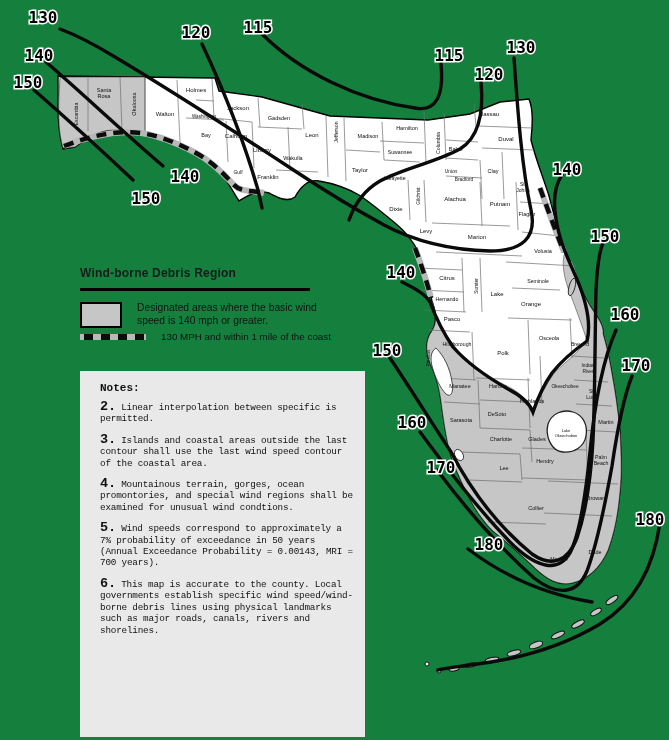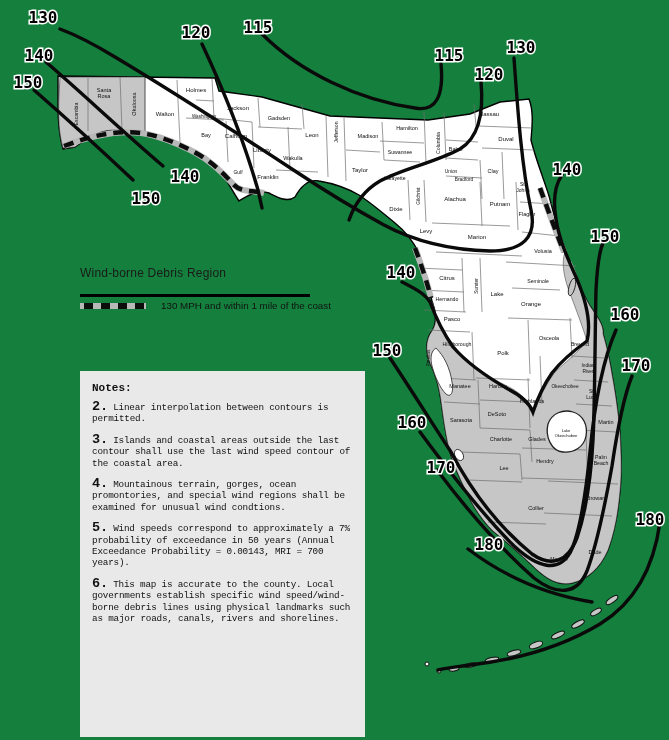--- a/index.html
+++ b/index.html
@@ -7,33 +7,33 @@
           font-family:"Liberation Sans",sans-serif;color:#111;}
   svg{position:absolute;left:0;top:0;}
 
   
   .county{font-family:"Liberation Sans",sans-serif;fill:#111;}
   .contour-num{font-family:"DejaVu Sans Mono",monospace;font-weight:bold;font-size:16px;
                fill:#000;stroke:#ffffff;stroke-width:3px;paint-order:stroke;}
 
   
   .legend{position:absolute;left:80px;top:266px;width:292px;}
-  .legend-title{font-size:12px;font-weight:400;letter-spacing:.2px;color:#1a1a1a;
-                border-bottom:3px solid #000;width:230px;padding-bottom:14px;}
+  .legend-title{font-size:12px;font-weight:700;letter-spacing:.2px;color:#1a1a1a;
+                border-bottom:3px solid #000;width:230px;padding-bottom:8px;}
   .legend-row1{display:flex;margin-top:11px;align-items:flex-start;}
   .swatch-box{width:38px;height:22px;background:#c6c6c6;border:2.5px solid #000;flex:none;}
   .legend-row1 .txt{margin-left:15px;font-size:10.3px;line-height:12.5px;width:208px;}
   .legend-row2{display:flex;margin-top:3px;align-items:center;}
   .swatch-dash{width:66px;height:6px;flex:none;
      background:repeating-linear-gradient(90deg,#b9b9b9 0 4px,#0d0d0d 4px 13px,#b9b9b9 13px 17px);}
   .legend-row2 .txt{margin-left:15px;font-size:9.8px;}
 
   
   .notes{position:absolute;left:80px;top:371px;width:285px;height:366px;background:#e9e9e9;
-         box-sizing:border-box;padding:11px 12px 8px 12px;
+         box-sizing:border-box;padding:11px 12px 8px 20px;
          font-family:"Liberation Mono",monospace;}
   .notes-title{font-size:11px;font-weight:bold;margin-bottom:7px;}
   .note{font-size:9.3px;line-height:11.4px;margin-bottom:9px;letter-spacing:-.2px;}
   .note .num{font-size:13.5px;font-weight:bold;}
 </style>
 </head>
 <body>
 
 <div class="canvas">
 
@@ -228,30 +228,34 @@
         <text class="contour-num" x="636" y="371" text-anchor="middle">170</text>
         <text class="contour-num" x="412" y="428" text-anchor="middle">160</text>
         <text class="contour-num" x="441" y="473" text-anchor="middle">170</text>
         <text class="contour-num" x="489" y="550" text-anchor="middle">180</text>
         <text class="contour-num" x="650" y="525" text-anchor="middle">180</text>
       </g>
   </svg>
 
   <div class="legend">
     <div class="legend-title">Wind-borne Debris Region</div>
+    <div class="legend-row1">
+      <div class="swatch-box"></div>
+      <div class="txt">Designated areas where the basic wind speed is 140 mph or greater.</div>
+    </div>
     <div class="legend-row2">
       <div class="swatch-dash"></div>
       <div class="txt">130 MPH and within 1 mile of the coast</div>
     </div>
   </div>
 
   <div class="notes">
     <div class="notes-title">Notes:</div>
     <div id="notes-list">
-        <div class="note"><span class="num">2.</span><span> Linear interpolation between contours is permitted.</span></div>
+        <div class="note"><span class="num">2.</span><span> Linear interpolation between specific is permitted.</span></div>
         <div class="note"><span class="num">3.</span><span> Islands and coastal areas outside the last contour shall use the last wind speed contour of the coastal area.</span></div>
         <div class="note"><span class="num">4.</span><span> Mountainous terrain, gorges, ocean promontories, and special wind regions shall be examined for unusual wind condtions.</span></div>
         <div class="note"><span class="num">5.</span><span> Wind speeds correspond to approximately a 7% probability of exceedance in 50 years (Annual Exceedance Probability = 0.00143, MRI = 700 years).</span></div>
         <div class="note"><span class="num">6.</span><span> This map is accurate to the county. Local governments establish specific wind speed/wind-borne debris lines using physical landmarks such as major roads, canals, rivers and shorelines.</span></div>
       </div>
   </div>
 
 </div>
 
 </body></html>

